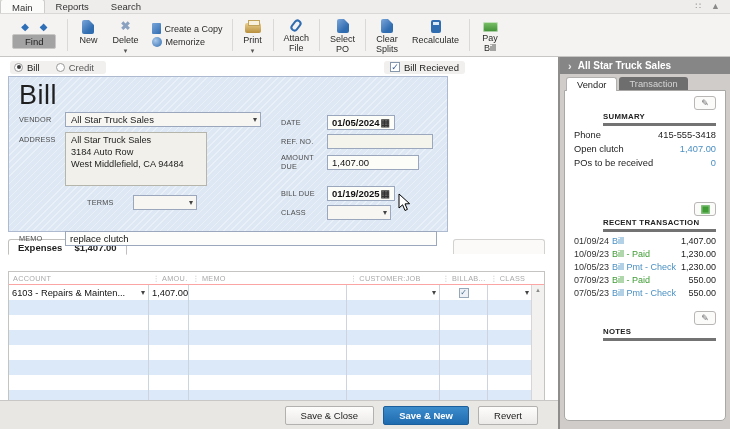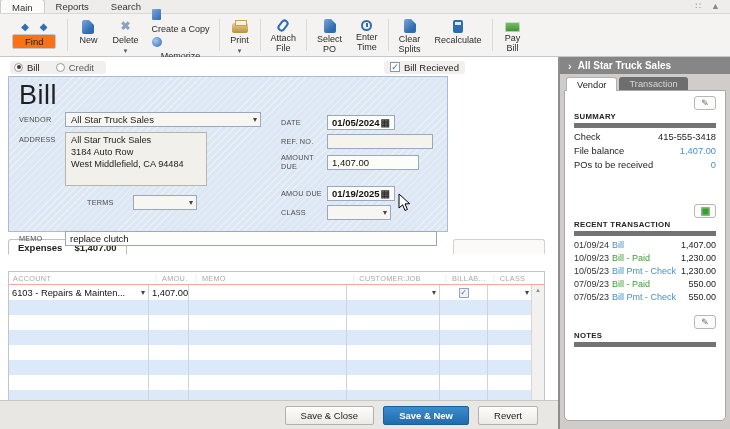--- a/index.html
+++ b/index.html
@@ -12,42 +12,42 @@
   .menu-tab { font-size:9.5px; padding:1px 11px 0; display:flex; align-items:center; color:#333; cursor:default; }
   .menu-tab.active { background:#fbfbfa; border:1px solid #cfcdcb; border-bottom:none; border-radius:3px 3px 0 0; }
   .win-icons { display:flex; gap:10px; padding:0 10px 2px; font-size:9px; color:#8a8a8a; }
   .win-icons span { line-height:10px; }
 
   
   .toolbar { height:43px; background:#f4f3f1; border-bottom:1px solid #c8c6c4; display:flex; align-items:stretch; padding:2px 4px; }
   .tb-sep { width:1px; background:#dbd9d7; margin:3px 3px; }
   .find-group { display:flex; flex-direction:column; align-items:center; justify-content:center; padding:0 8px; gap:2px; }
   .find-diamonds { color:#2e6fb7; font-size:10px; letter-spacing:4px; line-height:10px; padding-left:4px; }
-  .find-btn { background:#f97316; border:1px solid #c9c7c5; border-radius:2px; font-size:9.5px; padding:1px 12px; color:#222; }
+  .find-btn { background:#a3a3a3; border:1px solid #c9c7c5; border-radius:2px; font-size:9.5px; padding:1px 12px; color:#222; }
   .tb-item { display:flex; flex-direction:column; align-items:center; justify-content:flex-start; padding:3px 7px 1px; font-size:9px; color:#2b2b2b; background:none; border:none; line-height:1.1; gap:2px; min-width:34px; white-space:pre-line; text-align:center; }
   .tb-label { font-size:9px; }
   .tb-caret { font-size:7px; color:#555; line-height:5px; }
   .tb-icon { height:15px; display:flex; align-items:center; justify-content:center; }
   .i-doc { width:12px; height:14px; background:linear-gradient(135deg,#7aa6da 0%,#2f6cb0 70%); border-radius:2px; position:relative; }
   .i-doc::after { content:""; position:absolute; top:0; right:0; border-top:5px solid #f4f3f1; border-left:5px solid transparent; }
   .i-save { width:13px; height:13px; background:linear-gradient(#5d93cc,#2f6cb0); border-radius:2px; position:relative; }
   .i-save::after { content:""; position:absolute; left:3px; top:2px; width:7px; height:4px; background:#e8f0fa; }
   .glyph-x { font-size:12px; color:#8aa2c0; font-weight:bold; line-height:13px; }
   .i-doc-sm { width:9px; height:11px; background:linear-gradient(135deg,#7aa6da,#2f6cb0); border-radius:1px; }
   .i-circle { width:10px; height:10px; border-radius:50%; background:radial-gradient(circle at 35% 35%,#a9c9ec,#2f6cb0); }
   .i-print { width:16px; height:10px; background:linear-gradient(#e9cf8e,#b98f3e); border-radius:2px; position:relative; margin-top:3px; }
   .i-print::before { content:""; position:absolute; top:-3px; left:3px; width:10px; height:4px; background:#f7f0df; border:1px solid #c2a35c; }
   .i-clip { width:8px; height:13px; border:2px solid #2f6cb0; border-radius:4px; transform:rotate(38deg); }
   .i-clock { width:11px; height:11px; border:2px solid #2f6cb0; border-radius:50%; position:relative; }
   .i-clock::after { content:""; position:absolute; left:3px; top:1px; width:1.5px; height:4px; background:#2f6cb0; }
   .i-calc { width:10px; height:13px; background:#2f6cb0; border-radius:2px; position:relative; }
   .i-calc::after { content:""; position:absolute; left:2px; top:2px; width:6px; height:3px; background:#dce9f7; }
   .i-paybill { width:15px; height:10px; background:linear-gradient(#7cc26a,#3f8f33); border-radius:2px; box-shadow:inset 0 0 0 1px rgba(255,255,255,.55); margin-top:3px; }
   .tb-stack { display:flex; flex-direction:column; justify-content:center; gap:3px; padding:0 6px; }
-  .stack-item { display:flex; gap:4px; font-size:9px; background:none; border:none; color:#2b2b2b;flex-direction:column; }
+  .stack-item { display:flex; align-items:center; gap:4px; font-size:9px; background:none; border:none; color:#2b2b2b; }
 
   
   .content { display:flex; height:372px; }
   .left-pane { width:558px; position:relative; background:#fff; }
 
   .option-row { height:16px; display:flex; align-items:center; padding-left:10px; font-size:9.5px; position:relative; margin-top:2px; }
   .radio-group { display:flex; align-items:center; background:#f1f0ee; border-radius:3px; padding:1px 8px 1px 4px; }
   .radio { width:9px; height:9px; border:1px solid #9a9a9a; border-radius:50%; background:#fdfdfd; display:inline-flex; align-items:center; justify-content:center; }
   .radio .dot { width:4px; height:4px; background:#3d3d3d; border-radius:50%; }
   .radio-label { margin:0 16px 0 4px; }
@@ -108,21 +108,21 @@
   .rp-header { height:17px; background:#868686; color:#fff; display:flex; align-items:center; gap:6px; padding:0 8px; font-size:10px; font-weight:bold; }
   .rp-header .chev { font-size:11px; color:#ececec; font-weight:bold; line-height:10px; }
   .rp-tabs { display:flex; gap:2px; padding:3px 0 0 6px; height:17px; }
   .rp-tab { font-size:9.3px; padding:0 10px; display:flex; align-items:center; border-radius:3px 3px 0 0; }
   .rp-tab.active { background:#fff; border:1px solid #b2b0ae; border-bottom:none; color:#222; position:relative; z-index:2; }
   .rp-tab.inactive { background:#6e6e6e; color:#d6d6d6; }
   .rp-card { margin:-1px 4px 0; background:#fff; border:1px solid #aaa8a6; border-radius:0 0 5px 5px; height:331px; padding:5px 9px 8px; display:flex; flex-direction:column; position:relative; z-index:1; }
   .mini-row { display:flex; justify-content:flex-end; height:16px; }
   .mini-btn { width:22px; height:14px; border:1px solid #b9b7b5; border-radius:3px; background:#fbfbfa; font-size:9px; color:#666; display:flex; align-items:center; justify-content:center; padding:0; }
   .green-sq { width:9px; height:9px; background:#3f9c35; border-radius:1px; box-shadow:inset 0 2px 0 rgba(255,255,255,.0), inset 0 0 0 1.5px rgba(255,255,255,.35); }
-  .sec-title { font-size:7.8px; font-weight:bold; color:#222; letter-spacing:.3px; border-bottom:5px solid #737373; padding-bottom:2px; margin-bottom:4px; }
+  .sec-title { font-size:7.8px; font-weight:bold; color:#222; letter-spacing:.3px; border-bottom:3px solid #737373; padding-bottom:2px; margin-bottom:4px;margin-left:29px; }
   .sum-row { display:flex; justify-content:space-between; font-size:9.3px; margin-bottom:4px; }
   .sum-row .lbl { color:#222; }
   .val { color:#222; }
   .val.link { color:#4a90c4; }
   .recent-block { margin-top:30px; }
   .tx-row { display:flex; font-size:9px; margin-bottom:3px; }
   .tx-date { color:#333; margin-right:3px; }
   .tx-type { flex:1; overflow:hidden; white-space:nowrap; }
   .tx-type.link { color:#4a90c4; }
   .tx-type.paid { color:#3f9c35; }
@@ -182,25 +182,20 @@
     <span class="tb-icon"><span class="i-clip"></span></span>
     <span class="tb-label">Attach
 File</span>
   </button>
   <div class="tb-sep"></div>
   <button class="tb-item">
     <span class="tb-icon"><span class="i-doc"></span></span>
     <span class="tb-label">Select
 PO</span>
   </button>
-  <button class="tb-item">
-    <span class="tb-icon"><span class="i-clock"></span></span>
-    <span class="tb-label">Enter
-Time</span>
-  </button>
   <div class="tb-sep"></div>
   <button class="tb-item">
     <span class="tb-icon"><span class="i-doc"></span></span>
     <span class="tb-label">Clear
 Splits</span>
   </button>
   <button class="tb-item">
     <span class="tb-icon"><span class="i-calc"></span></span>
     <span class="tb-label">Recalculate</span>
   </button>
@@ -274,21 +269,21 @@
               </div>
           </div>
           <div class="frow2">
             <label>AMOUNT DUE</label>
             <div class="field f-amount">
                 <span>1,407.00</span>
               </div>
           </div>
           <div class="vgap"></div>
           <div class="frow2">
-            <label>AMOU DUE</label>
+            <label>BILL DUE</label>
             <div class="field f-date">
               <span>01/19/2025</span>
               <span class="cal">▦</span>
             </div>
           </div>
           <div class="frow2">
             <label>CLASS</label>
             <div class="select sel-small">
               <span></span>
               <span class="arr">▾</span>
@@ -427,25 +422,25 @@
       <div class="rp-tab inactive">Transaction</div>
     </div>
     <div class="rp-card">
       <div class="mini-row">
         <button class="mini-btn">
             <span>✎</span>
           </button>
       </div>
       <div class="sec-title">SUMMARY</div>
       <div class="sum-row">
-        <span class="lbl">Check</span>
+        <span class="lbl">Phone</span>
         <span class="val">415-555-3418</span>
       </div>
       <div class="sum-row">
-        <span class="lbl">File balance</span>
+        <span class="lbl">Open clutch</span>
         <span class="val link">1,407.00</span>
       </div>
       <div class="sum-row">
         <span class="lbl">POs to be received</span>
         <span class="val link">0</span>
       </div>
 
       <div class="recent-block">
         <div class="mini-row">
           <button class="mini-btn">

